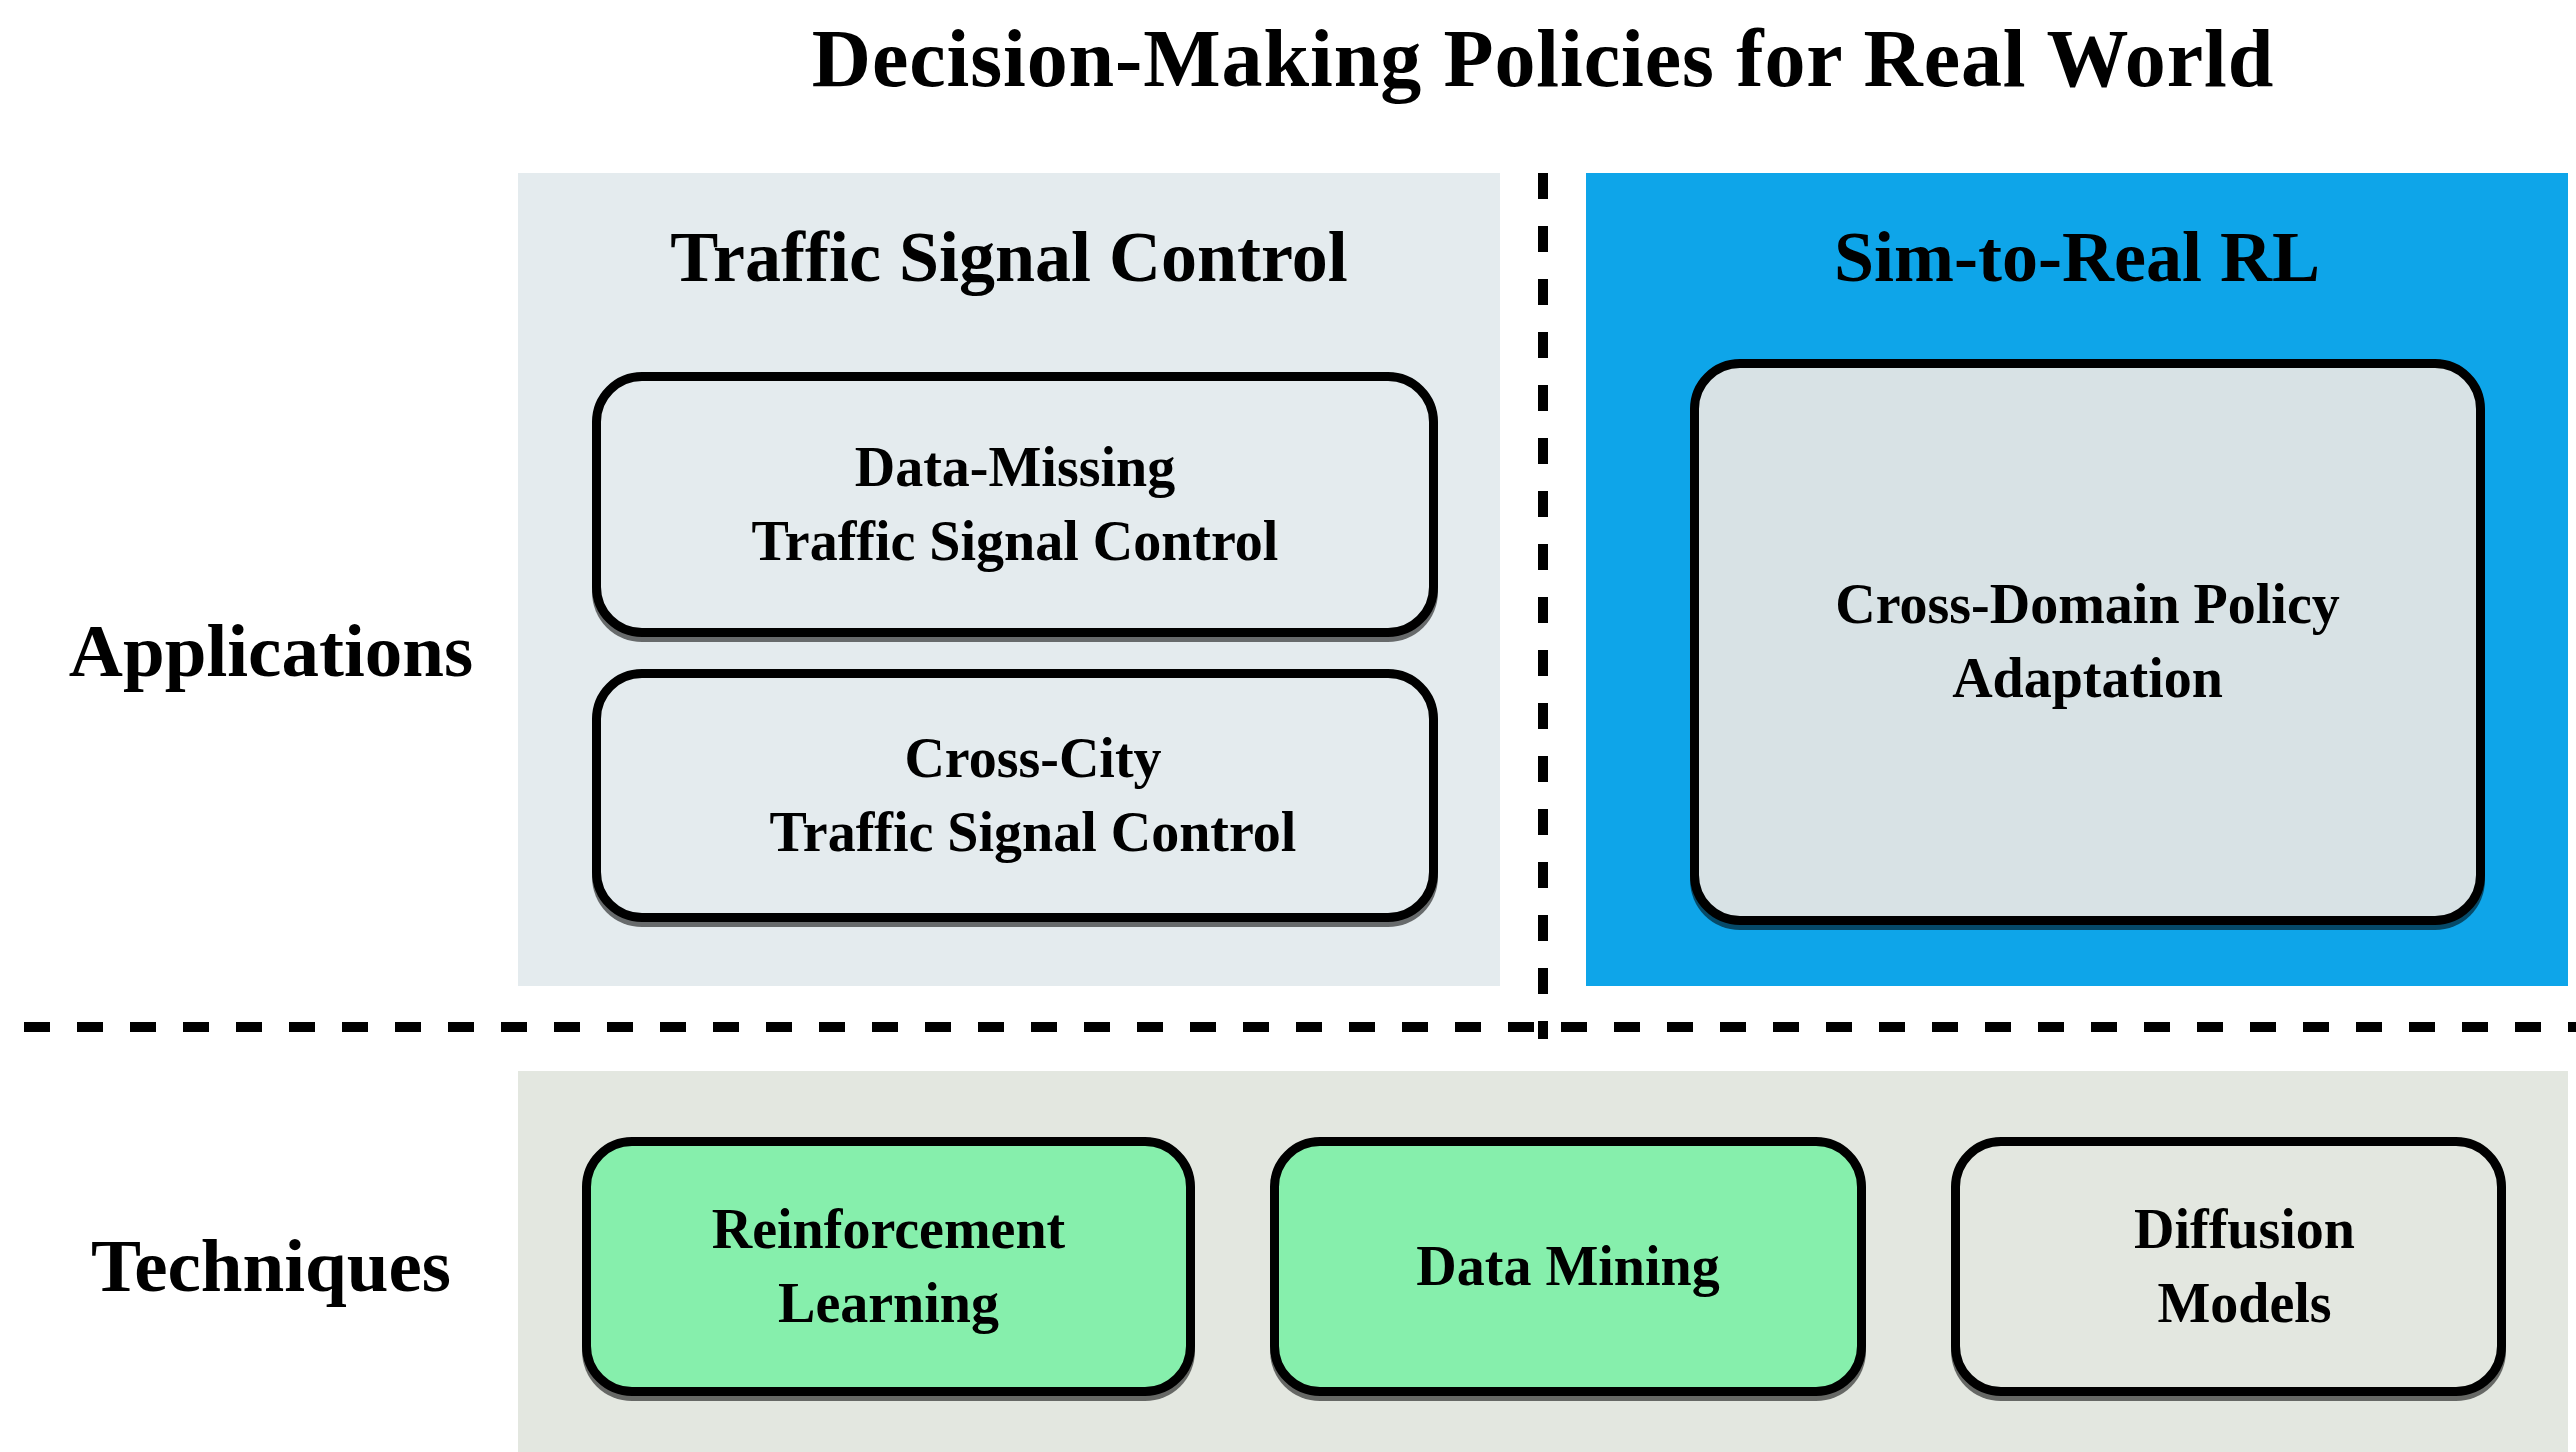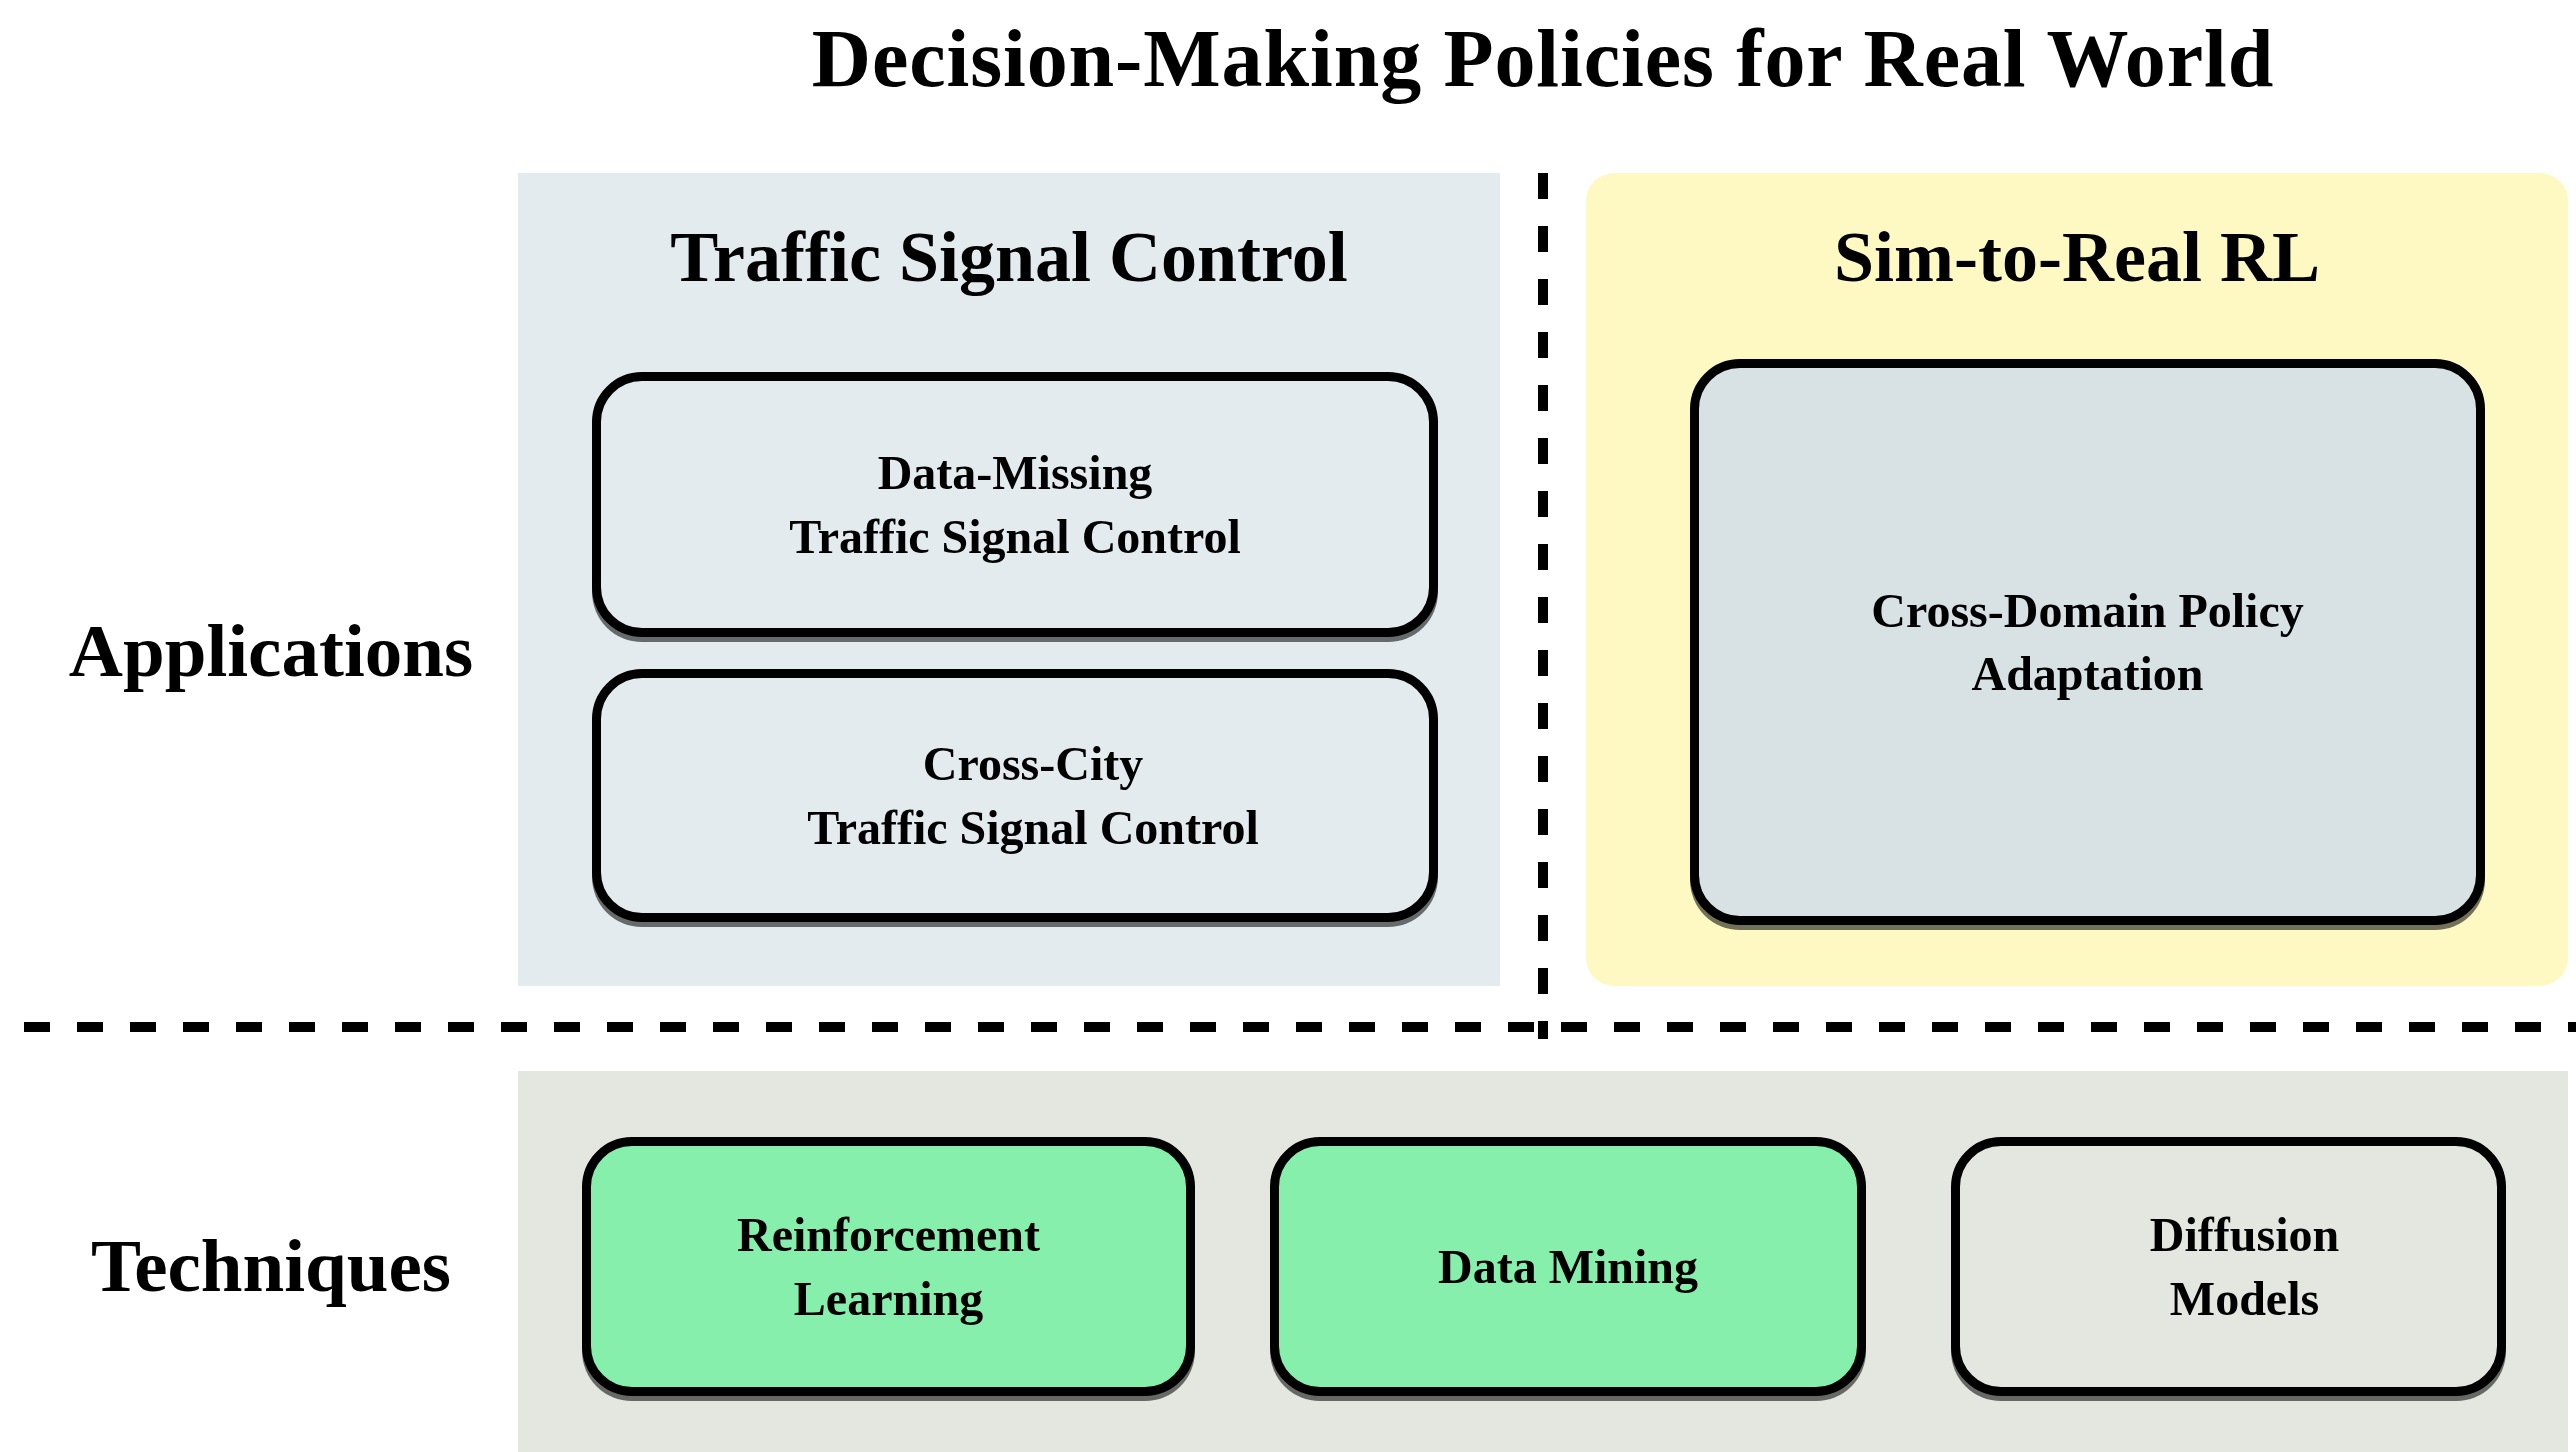--- a/index.html
+++ b/index.html
@@ -68,21 +68,21 @@
   .node {
     position: absolute;
     box-sizing: border-box;
     border: 9.4px solid #000000;
     border-radius: 50px;
     display: flex;
     flex-direction: column;
     align-items: center;
     justify-content: center;
     text-align: center;
-    font-size: 48px;
+    font-size: 56px;
     font-weight: bold;
     line-height: 1.32;
     box-shadow: 0 5.1px 0 rgba(0,0,0,0.55);
   }
   .node span { display: block; white-space: nowrap; }
 
   
   #box-data-missing { left: 74px;  top: 199px; width: 846px; height: 265px; }
   #box-cross-city   { left: 74px;  top: 496px; width: 846px; height: 253px; padding-left: 36px; }
   
@@ -131,21 +131,21 @@
       <span>Data-Missing</span>
       <span>Traffic Signal Control</span>
     </div>
 
     <div class="node" id="box-cross-city" style="background: rgb(228, 235, 238);">
       <span>Cross-City</span>
       <span>Traffic Signal Control</span>
     </div>
   </div>
 
-  <div class="panel" id="panel-s2r" style="background: #fef9c3; border-radius: 28px;">
+  <div class="panel" id="panel-s2r" style="background: #0ea5e9;">
     <div class="panel-heading">Sim-to-Real RL</div>
 
     <div class="node" id="box-cross-domain" style="background: rgb(216, 226, 229); justify-content: center;">
       <span>Cross-Domain Policy</span>
       <span>Adaptation</span>
     </div>
   </div>
 
   <div class="dashed-v"></div>
   <div class="dashed-h"></div>

